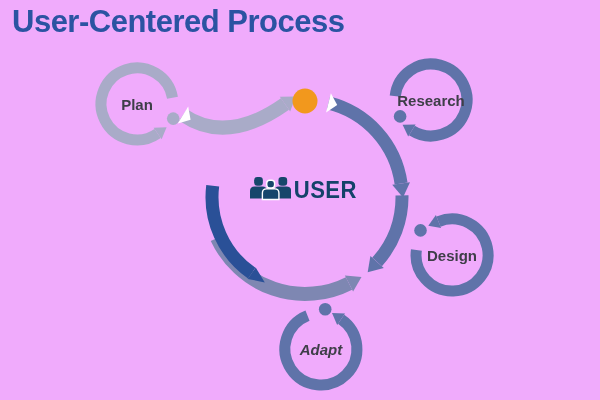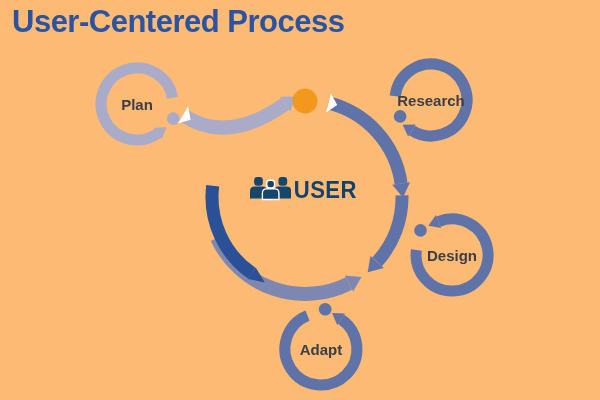--- a/index.html
+++ b/index.html
@@ -1,34 +1,34 @@
 <!DOCTYPE html>
 <html><head>
 <meta charset="utf-8">
 <style>
   html,body{margin:0;padding:0;background:#fff;}
   #stage{
-    position:relative;width:600px;height:400px;background:#fdba74;
+    position:relative;width:600px;height:400px;background:#f0abfc;
     overflow:hidden;font-family:"Liberation Sans",sans-serif;
   }
   #title{
     position:absolute;left:12px;top:4px;margin:0;
     font-size:31px;font-weight:bold;letter-spacing:-0.5px;color:#2B53A2;
   }
   .node{position:absolute;width:100px;height:100px;}
   .node svg{position:absolute;left:0;top:0;width:100px;height:100px;}
   .node .lbl{
     position:absolute;left:0;top:0;width:100px;height:100px;
     display:flex;align-items:center;justify-content:center;
     font-size:15px;font-weight:bold;color:#3E3E48;pointer-events:none;
   }
   .node-plan{left:87px;top:54px;}
   .node-research{left:381px;top:50px;}
   .node-design{left:402px;top:205px;}
-  .node-adapt{left:271px;top:299px;}
+  .node-adapt{left:271px;top:299px;font-style:italic;}
   .node-measure{left:114px;top:222px;}
   .node-measure .lbl{transform:translateX(-8px);}
   #cycle{position:absolute;left:175px;top:67px;width:260px;height:260px;}
   #user-block{
     position:absolute;left:250px;top:146px;width:110px;height:84px;
     display:flex;flex-direction:row;align-items:center;
   }
   #user-label{
     margin-top:4px;font-size:24px;font-weight:800;letter-spacing:0.5px;
     color:#14426A;transform:scaleX(0.92);

